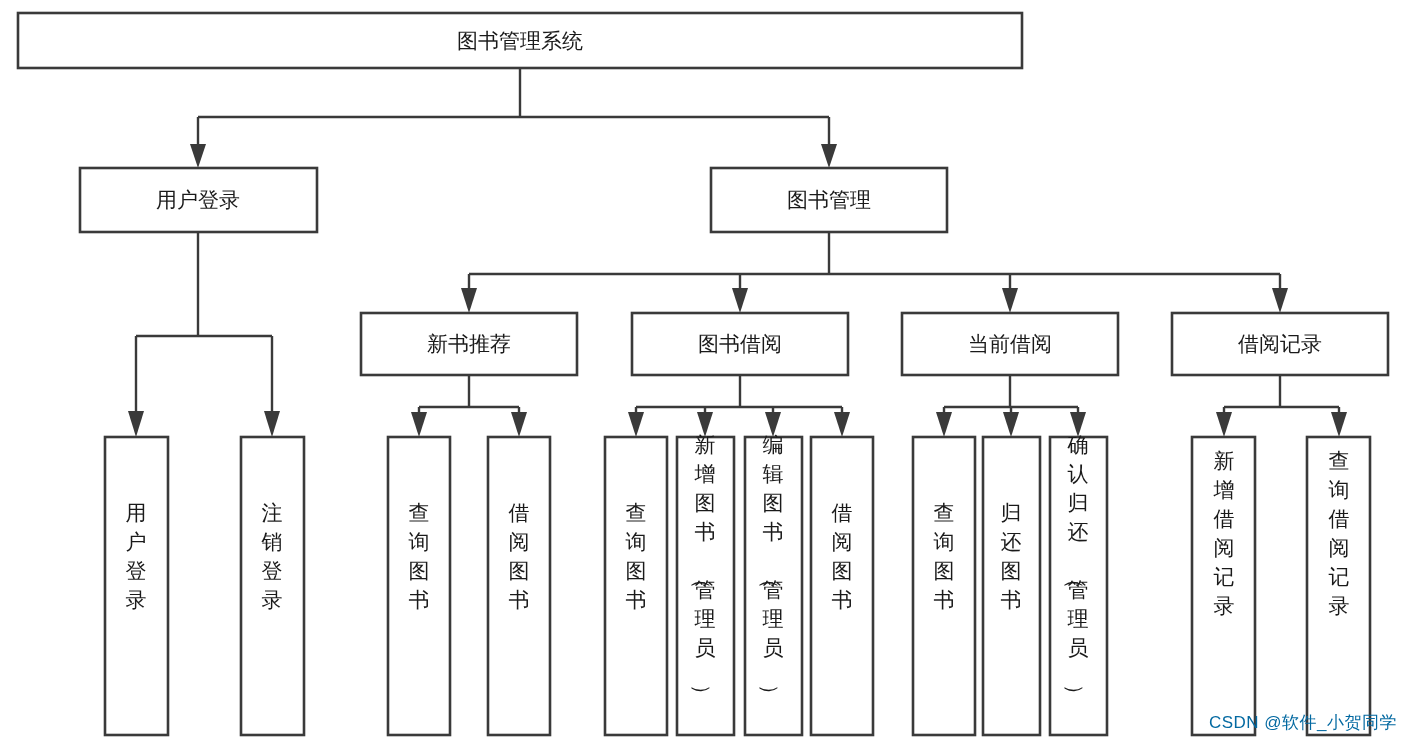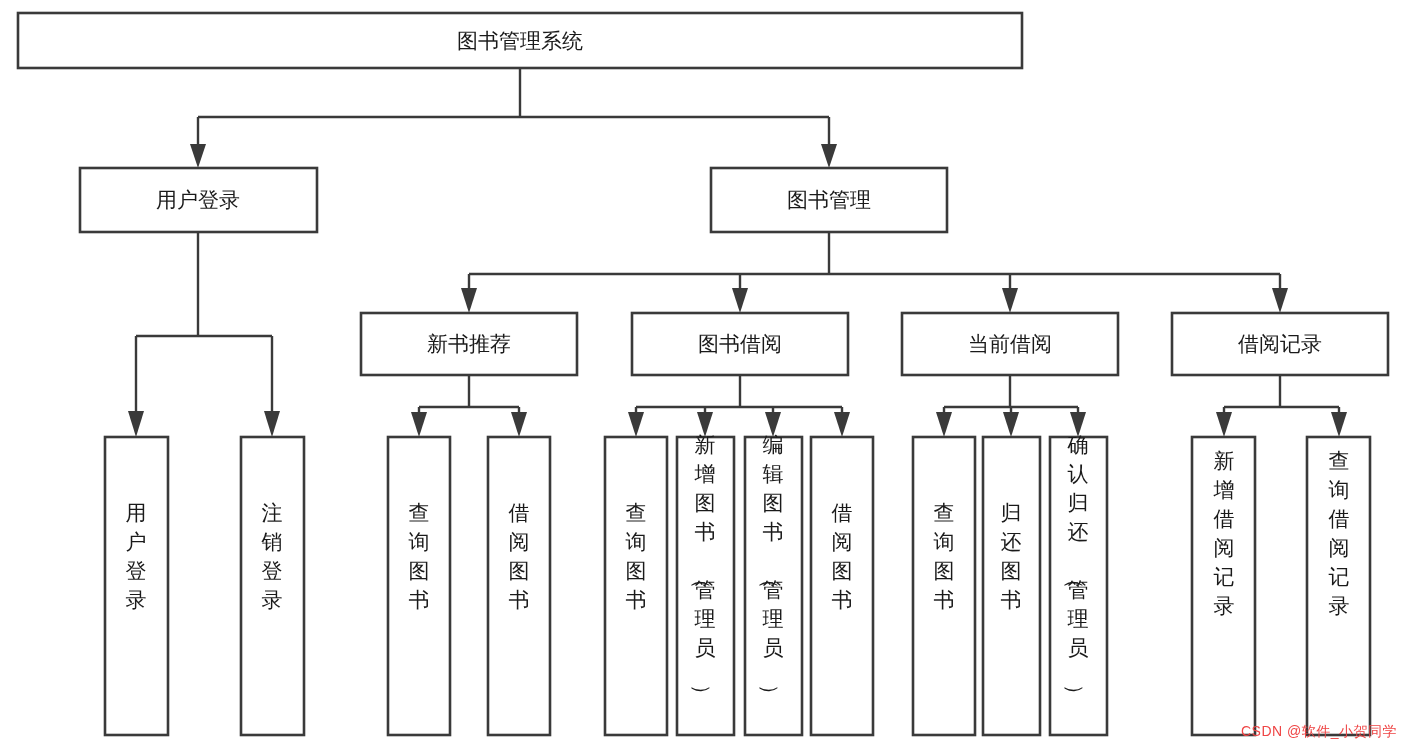--- a/index.html
+++ b/index.html
@@ -52,24 +52,24 @@
   .node-label-v {
     font-family: "Liberation Sans", "DejaVu Sans", sans-serif;
     font-size: 21px;
     fill: #1a1a1a;
     text-anchor: middle;
     white-space: pre;
   }
   .watermark {
     position: absolute;
     right: 8px;
-    bottom: 6px;
-    font-family: "Liberation Sans", "DejaVu Sans", sans-serif;
-    font-size: 14px;
-    color: #ef4444;
+    bottom: 13px;
+    font-family: "Liberation Sans", "DejaVu Sans", sans-serif;
+    font-size: 17px;
+    color: #0369a1;
     letter-spacing: 0.5px;
     user-select: none;
     pointer-events: none;
   }
 </style>
 </head>
 <body>
 
 <div id="diagram-root">
 <svg class="diagram" viewBox="0 0 1405 747" xmlns="http://www.w3.org/2000/svg">

